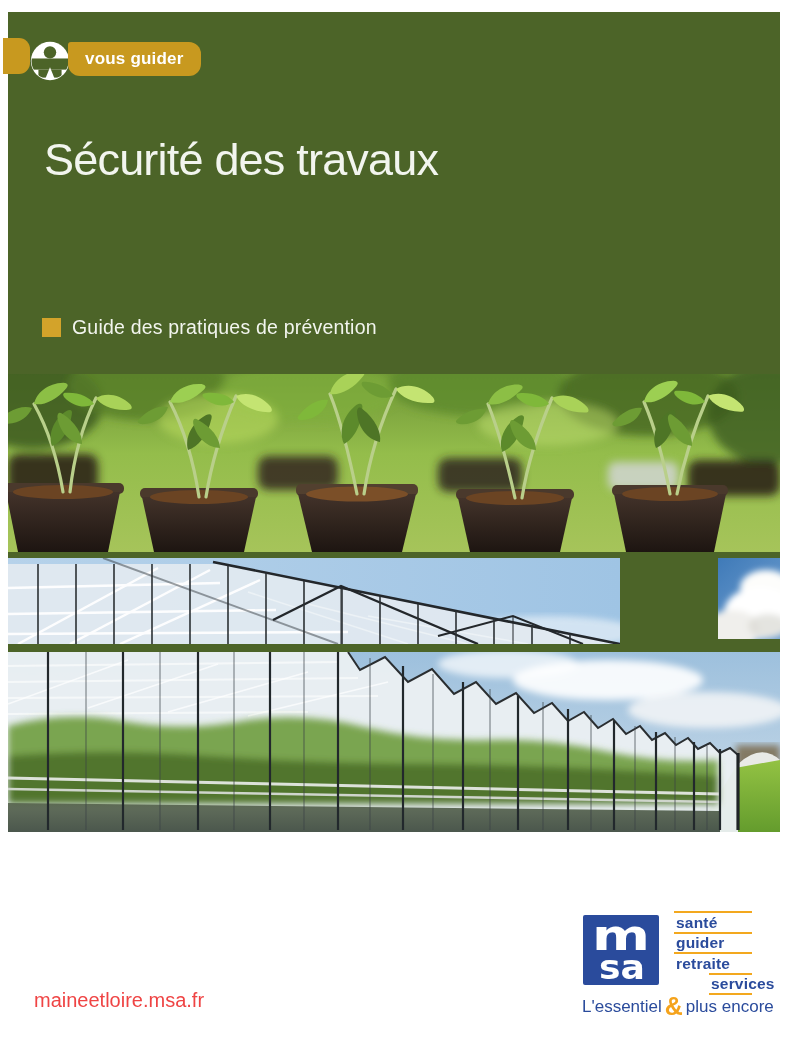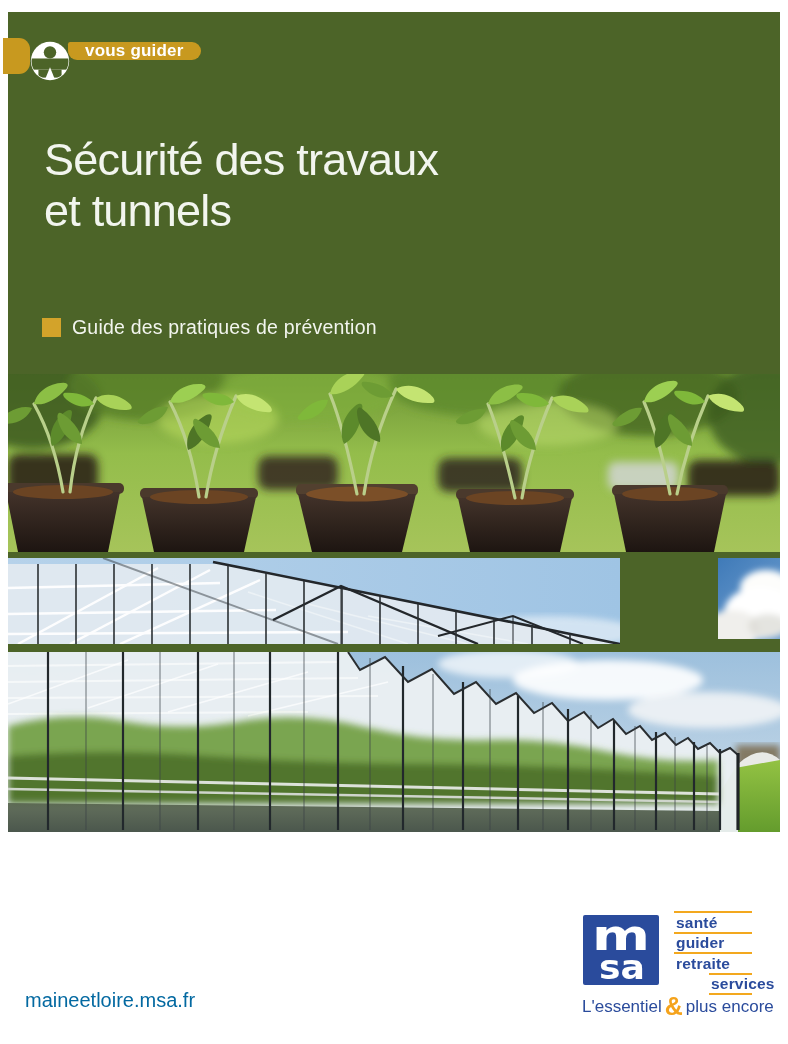--- a/index.html
+++ b/index.html
@@ -4,41 +4,41 @@
 <style>
   html,body{margin:0;padding:0;background:#ffffff;}
   .page{position:relative;width:788px;height:1044px;background:#ffffff;overflow:hidden;
         font-family:"Liberation Sans", sans-serif;}
   .green-block{position:absolute;left:8px;top:12px;width:772px;height:640px;background:#4c6428;}
 
   
   .badge-tab{position:absolute;left:3px;top:38px;width:27px;height:36px;background:#c8991f;
              border-radius:0 11px 11px 0;}
   .badge-icon{position:absolute;left:30px;top:41px;width:40px;height:40px;}
-  .badge-bubble{position:absolute;left:68px;top:42px;height:18px;padding:0 17px;
+  .badge-bubble{position:absolute;left:68px;top:42px;height:34px;padding:0 17px;
                 background:#c8991f;border-radius:3px 12px 12px 12px;
                 display:flex;align-items:center;}
   .badge-bubble span{color:#ffffff;font-size:17px;font-weight:bold;letter-spacing:.2px;}
 
   
   .cover-title{position:absolute;left:44px;top:134px;color:#f2f5ee;font-size:45px;
                line-height:51px;font-weight:300;letter-spacing:-.8px;}
   .subtitle-row{position:absolute;left:42px;top:316px;display:flex;align-items:center;}
   .subtitle-square{width:19px;height:19px;background:#d3a32a;margin-right:11px;flex:0 0 auto;}
   .subtitle-row span{color:#f2f5ee;font-size:19.5px;letter-spacing:.2px;}
 
   
   .photo1{position:absolute;left:8px;top:374px;width:772px;height:178px;}
   .photo2a{position:absolute;left:8px;top:558px;width:612px;height:86px;}
   .photo2b{position:absolute;left:718px;top:558px;width:62px;height:81px;}
   .photo3{position:absolute;left:8px;top:652px;width:772px;height:180px;}
   .photo1 svg,.photo2a svg,.photo2b svg,.photo3 svg{display:block;}
 
   
-  .site-url{position:absolute;left:25px;top:989px;color:#0369a1;font-size:20px;font-weight:500;}
+  .site-url{position:absolute;left:34px;top:989px;color:#ef4444;font-size:20px;font-weight:500;}
   .msa-square{position:absolute;left:583px;top:915px;width:76px;height:70px;}
   .msa-words{position:absolute;left:674px;top:911px;width:78px;list-style:none;margin:0;padding:0;}
   .msa-words li{border-top:2.5px solid #f3a81e;color:#2a4b9c;font-weight:bold;font-size:15.5px;
                 line-height:17px;padding:.5px 0 1px 2px;letter-spacing:.2px;}
   .msa-words li:last-child{border-bottom:2.5px solid #f3a81e;margin-left:35px;}
   .msa-tagline{position:absolute;left:546px;top:992px;width:230px;color:#2a4b9c;font-size:17px;margin-left:36px;}
   .msa-tagline .amp{color:#f5a31c;font-size:25px;font-weight:bold;vertical-align:-3px;padding:0 3px;}
 </style>
 </head>
 <body>
@@ -63,21 +63,20 @@
         <path d="M19,25 L14.3,36.5 L23.7,36.5 Z" fill="#ffffff"></path>
       </g>
     </svg>
   </div>
   <div class="badge-bubble">
     <span>vous guider</span>
   </div>
 
   <div class="cover-title">
     <div>Sécurité des travaux</div>
-    <div>et tunnels</div>
   </div>
   <div class="subtitle-row">
     <div class="subtitle-square"></div>
     <span>Guide des pratiques de prévention</span>
   </div>
 
   <div class="photo1" title="Plants de tomates en pots dans une serre">
     <svg width="772" height="178" viewBox="0 0 772 178">
       <defs>
         <linearGradient id="p1bg" x1="0" y1="0" x2="0" y2="1">

